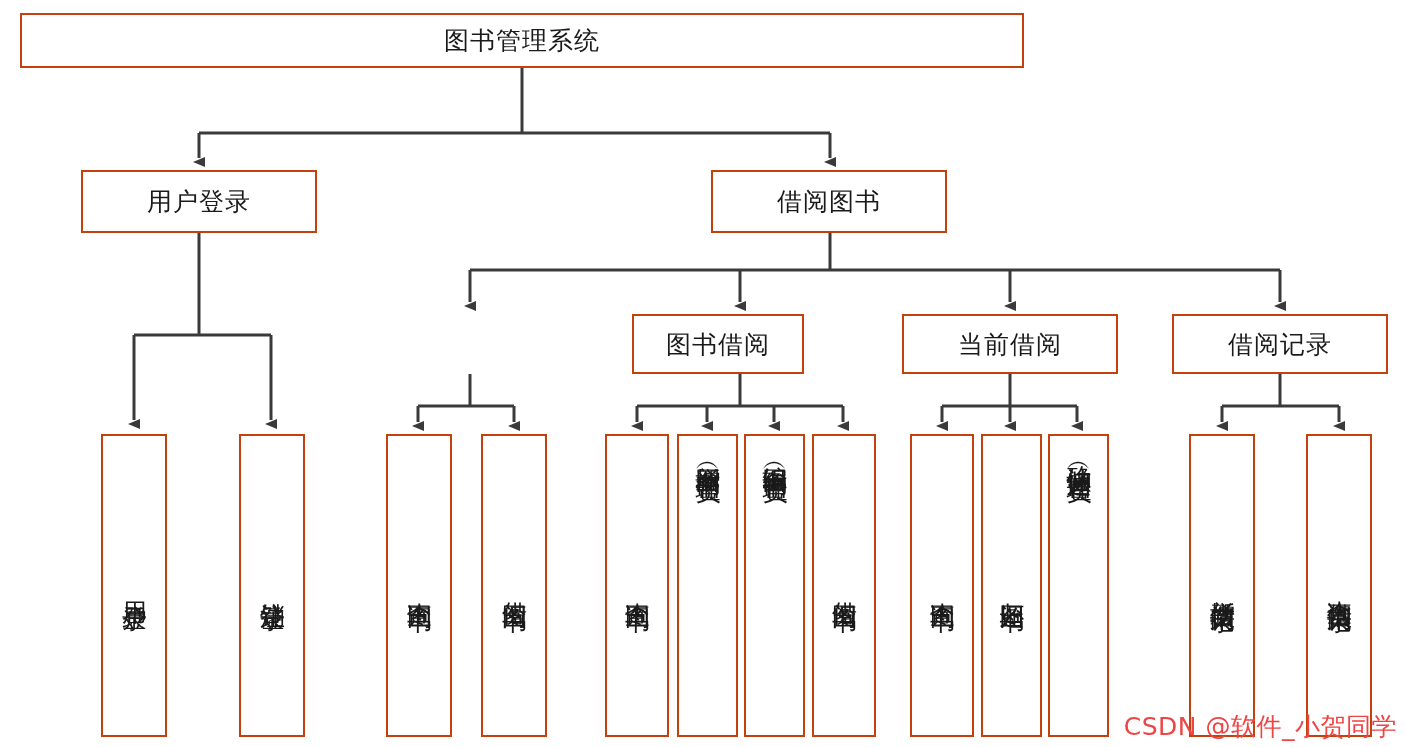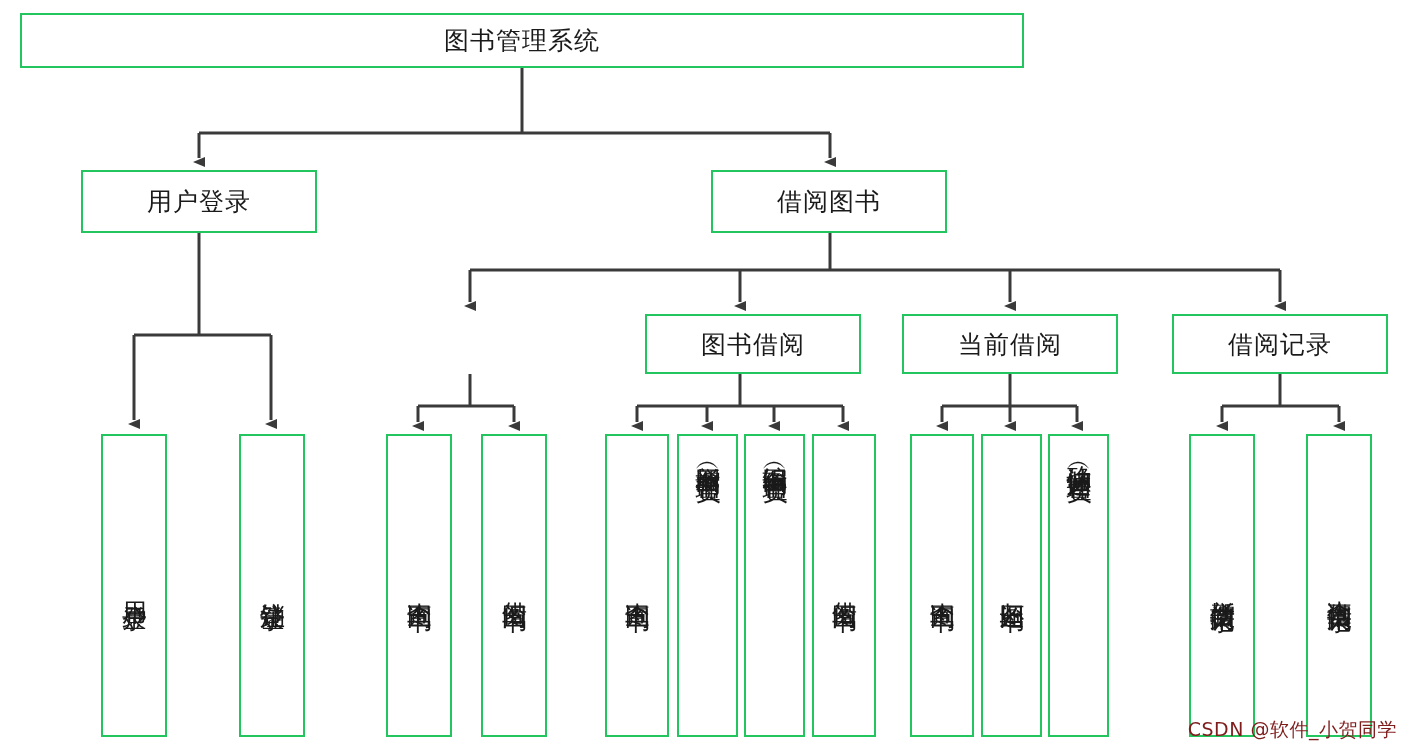--- a/index.html
+++ b/index.html
@@ -22,21 +22,21 @@
     left: 0;
     top: 0;
     width: 1405px;
     height: 747px;
     pointer-events: none;
   }
   .node {
     position: absolute;
     box-sizing: border-box;
     background: #ffffff;
-    border: 2px solid #22c55e;
+    border: 2px solid #c2410c;
     display: flex;
     align-items: center;
     justify-content: center;
     color: #1a1a1a;
   }
   .node.horiz {
     font-size: 25px;
     letter-spacing: 1px;
   }
   .node.vert {
@@ -54,22 +54,22 @@
     text-align: center;
   }
   .node.vert.centered {
     align-items: center;
     padding-top: 0;
   }
   .watermark {
     position: absolute;
     right: 8px;
     bottom: 4px;
-    font-size: 19px;
-    color: #7f1d1d;
+    font-size: 25px;
+    color: #ef4444;
     white-space: nowrap;
     letter-spacing: 0.5px;
   }
 </style>
 </head>
 <body>
 
 <div id="canvas">
 
   <svg class="edges" viewBox="0 0 1405 747" xmlns="http://www.w3.org/2000/svg">
@@ -126,21 +126,21 @@
     <span>图书管理系统</span>
   </div>
 
   <div class="node horiz" style="left:81px; top:170px; width:236px; height:63px;">
     <span>用户登录</span>
   </div>
   <div class="node horiz" style="left:711px; top:170px; width:236px; height:63px;">
     <span>借阅图书</span>
   </div>
 
-  <div class="node horiz" style="left:632px; top:314px; width:216px; height:60px;margin-left:13px;">
+  <div class="node horiz" style="left:632px; top:314px; width:172px; height:60px;">
     <span>图书借阅</span>
   </div>
   <div class="node horiz" style="left:902px; top:314px; width:216px; height:60px;">
     <span>当前借阅</span>
   </div>
   <div class="node horiz" style="left:1172px; top:314px; width:216px; height:60px;">
     <span>借阅记录</span>
   </div>
 
   <div class="node vert centered" style="left:101px; top:434px; width:66px; height:303px;">

